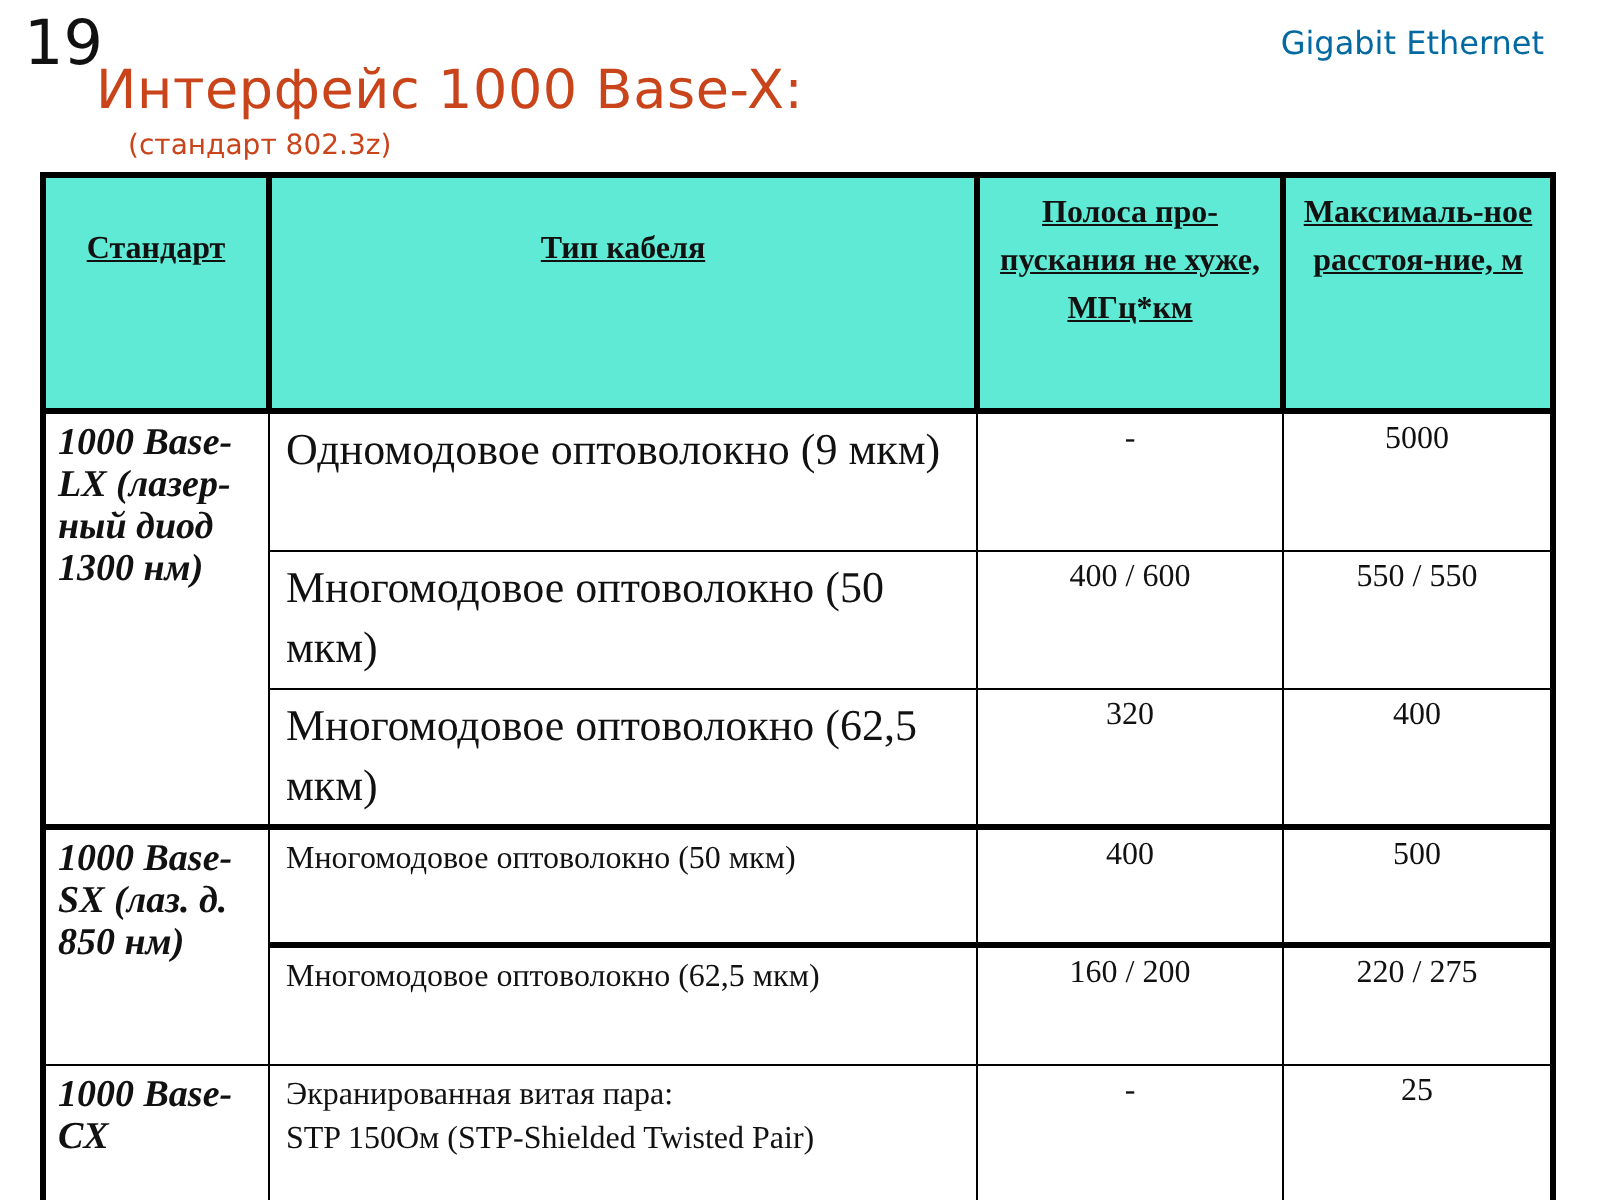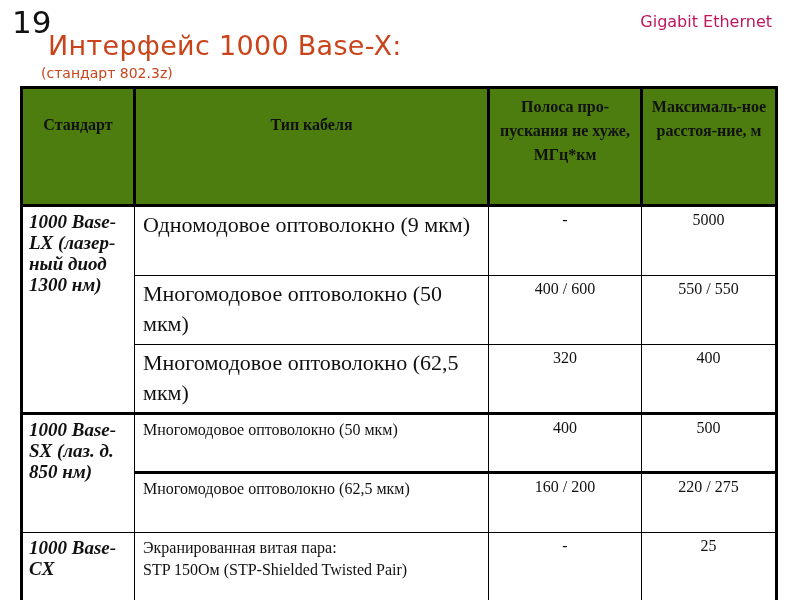--- a/index.html
+++ b/index.html
@@ -1,23 +1,23 @@
 <!DOCTYPE html>
 <html><head>
 <meta charset="utf-8">
 <style>
   html, body { margin:0; padding:0; }
   body { width:800px; height:600px; background:#ffffff; position:relative; overflow:hidden; font-family:"DejaVu Sans", sans-serif; }
   .slide-num { position:absolute; left:12px; top:4px; font-size:31px; color:#111; font-family:"DejaVu Sans", sans-serif; }
-  .corner { position:absolute; right:28px; top:12px; font-size:16px; color:#be185d; font-family:"DejaVu Sans", sans-serif; }
+  .corner { position:absolute; right:28px; top:12px; font-size:16px; color:#0369a1; font-family:"DejaVu Sans", sans-serif; }
   .title { position:absolute; left:48px; top:30px; font-size:27px; color:#c9441a; font-family:"DejaVu Sans", sans-serif; letter-spacing:0.3px; }
-  .subtitle { position:absolute; left:41px; top:65px; font-size:14px; color:#c9441a; font-family:"DejaVu Sans", sans-serif; }
+  .subtitle { position:absolute; left:64px; top:65px; font-size:14px; color:#c9441a; font-family:"DejaVu Sans", sans-serif; }
   table.grid { position:absolute; left:20px; top:86px; border-collapse:collapse; table-layout:fixed; width:755px; }
   table.grid td, table.grid th { border:1.5px solid #000; vertical-align:top; padding:0; font-family:"Liberation Serif", serif; color:#111; }
-  table.grid th { background:#4d7c0f; font-weight:bold; font-size:16px; text-align:center; border-width:3px; height:115px; }
+  table.grid th { background:#5eead4; font-weight:bold; font-size:16px; text-align:center; border-width:3px; height:115px;text-decoration:underline; }
   .std { font-weight:bold; font-style:italic; font-size:19px; line-height:21px; padding:4px 6px 0 6px !important; text-align:left; border-left-width:3px !important; }
   .cable-big { font-size:22px; line-height:30px; padding:3px 8px 0 8px !important; }
   .cable-small { font-size:16px; line-height:22px; padding:4px 8px 0 8px !important; }
   .num { font-size:16px; text-align:center; padding-top:4px !important; }
   .last-col { border-right-width:3px !important; }
   tr.group-top td { border-top-width:3px; }
   th .hinner { padding-top:6px; line-height:24px; }
   th.h-left .hinner, th.h-cable .hinner { padding-top:24px; }
 </style>
 </head>

